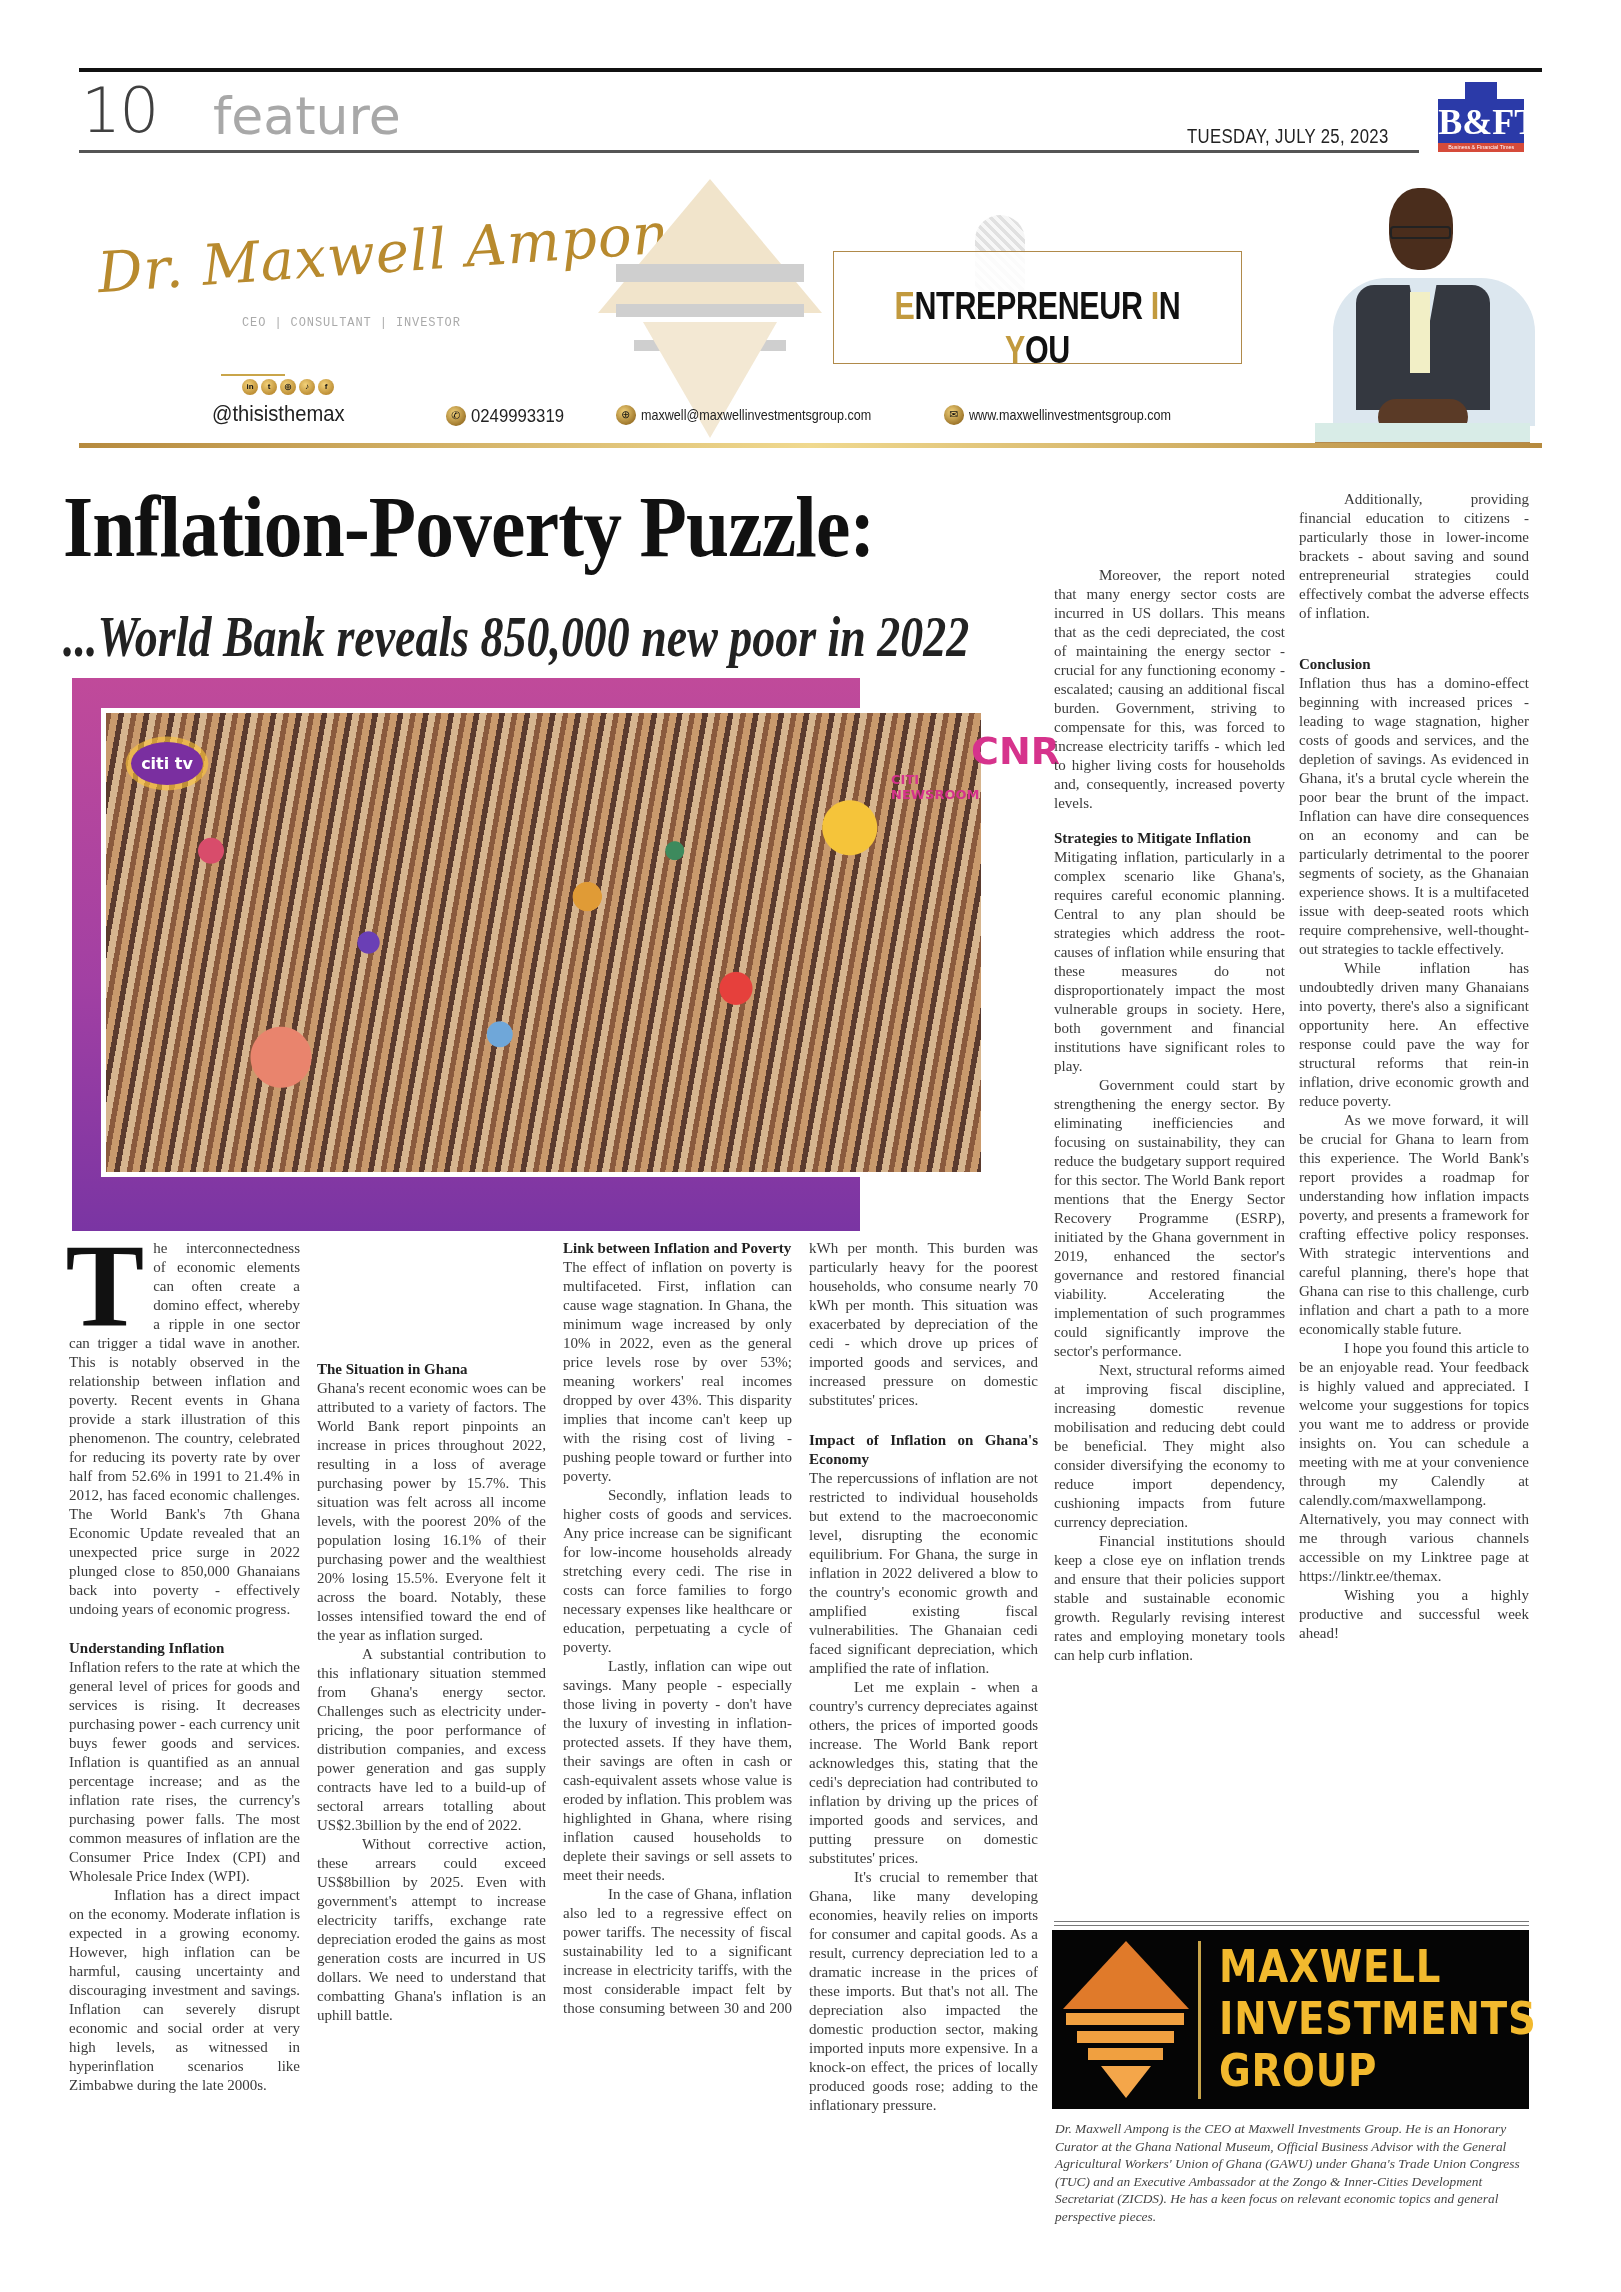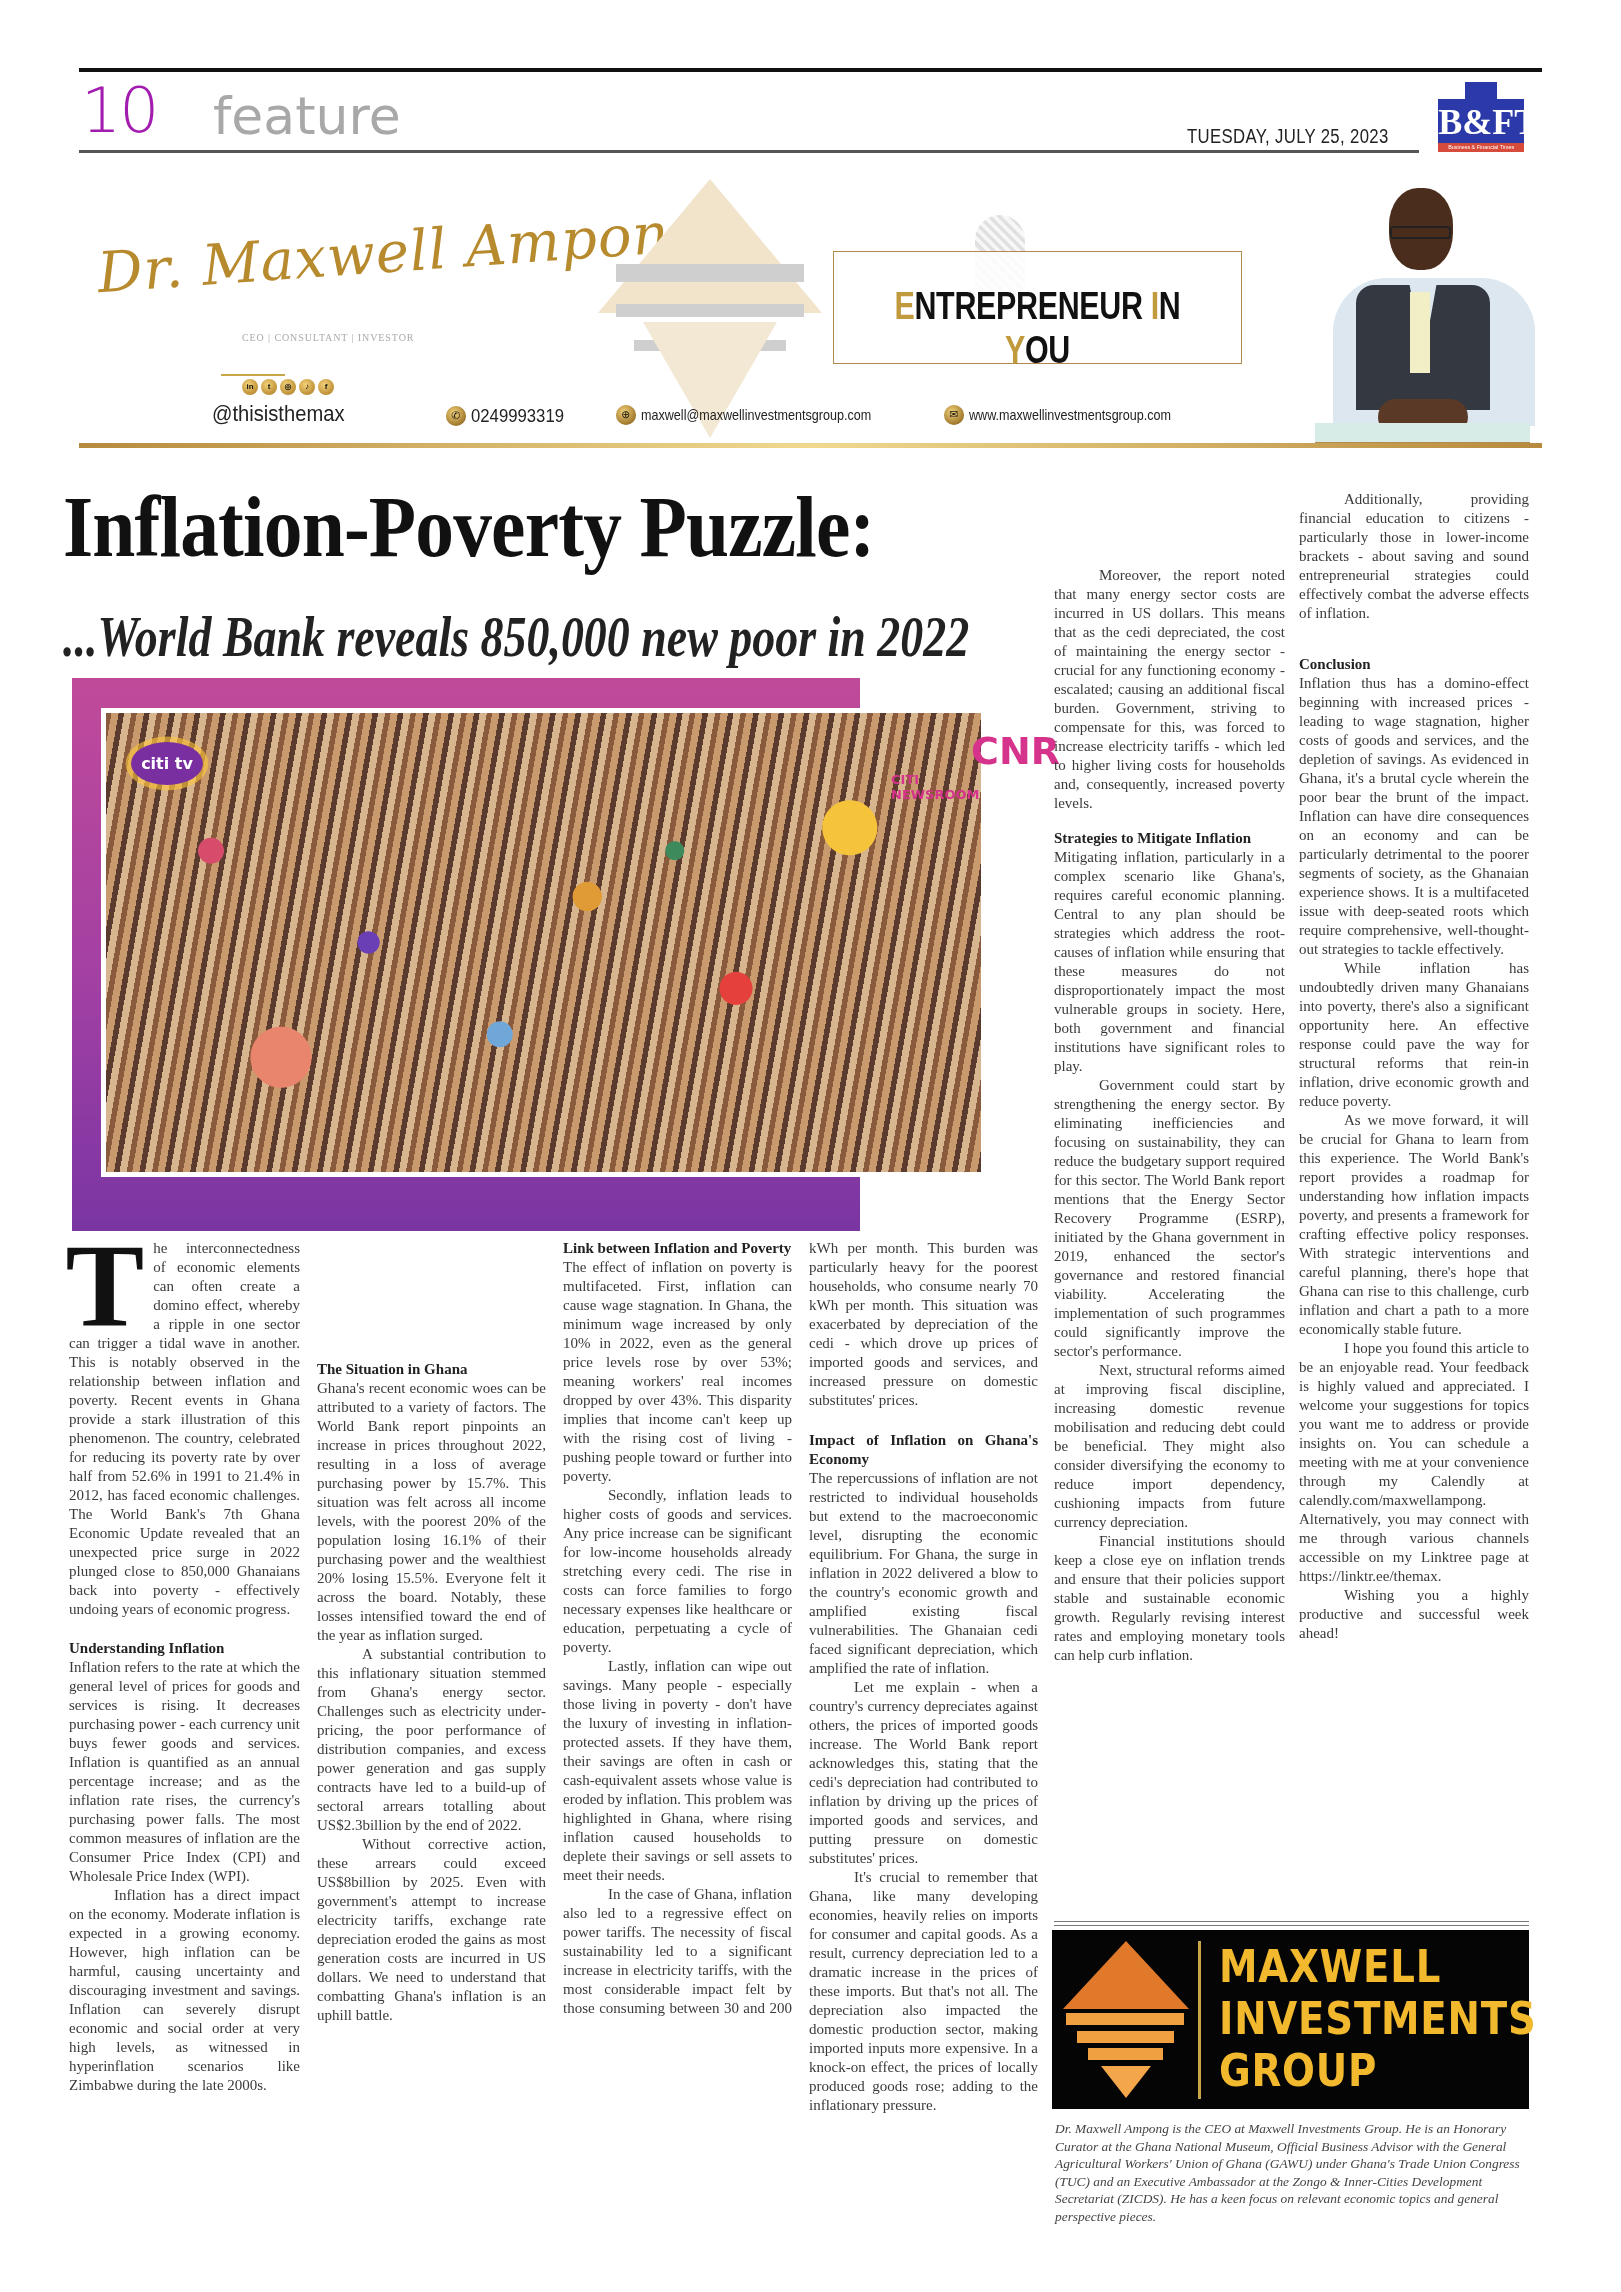--- a/index.html
+++ b/index.html
@@ -1,33 +1,33 @@
 <!DOCTYPE html>
 <html style="font-size:14.3px"><head>
 <meta charset="utf-8">
 <style>
   * { box-sizing: border-box; margin: 0; padding: 0; }
   html, body { width: 1621px; height: 2293px; background: #fff; overflow: hidden; }
   body { position: relative; font-family: "Liberation Serif", "DejaVu Serif", serif; color: #333; }
 
   
   .top-rule { position: absolute; left: 79px; top: 68px; width: 1463px; height: 3.6px; background: #111; }
-  .page-num { position: absolute; left: 81px; top: 79px; font-family: "DejaVu Sans", sans-serif; font-weight: 300; font-size: 63px; color: #a21caf; letter-spacing: -1.8px; line-height: 1; }
+  .page-num { position: absolute; left: 81px; top: 79px; font-family: "DejaVu Sans", sans-serif; font-weight: 300; font-size: 63px; color: #404040; letter-spacing: -1.8px; line-height: 1; }
   .section { position: absolute; left: 213px; top: 90px; font-family: "DejaVu Sans", sans-serif; font-size: 52px; color: #a8a8a8; line-height: 1; }
   .date { position: absolute; left: 1187px; top: 125px; font-family: "Liberation Sans", sans-serif; font-size: 19.7px; color: #222; transform: scaleX(0.85); transform-origin: left; letter-spacing: 0.4px; }
   .head-rule { position: absolute; left: 79px; top: 150px; width: 1340px; height: 2.7px; background: #555; }
   .bft-logo { position: absolute; left: 1431px; top: 77px; width: 100px; height: 79px; }
   .bft-logo .box { position: absolute; left: 7.2px; top: 21.5px; width: 86px; height: 47px; background: #2b3aa8; color: #fff; font-family: "Liberation Serif", serif; font-weight: bold; font-size: 36px; text-align: center; line-height: 47px; }
   .bft-logo .tower { position: absolute; left: 34px; top: 5.4px; width: 32px; height: 18px; background: #2b3aa8; }
   .bft-logo .strip { position: absolute; left: 7.2px; top: 66px; width: 86px; height: 9px; background: #d64b3a; color: #fff; font-size: 5.4px; text-align: center; line-height: 9px; font-family: "Liberation Sans", sans-serif; }
 
   
   .banner { position: absolute; left: 79px; top: 170px; width: 1463px; height: 278px; }
   .signature { position: absolute; left: 18px; top: 49px; font-family: "DejaVu Serif", serif; font-style: italic; font-size: 56px; color: #b88a2e; letter-spacing: 0.9px; transform: rotate(-4deg); }
-  .tagline { position: absolute; left: 163px; top: 162px; font-family: Liberation Serif, serif; font-size: 10px; letter-spacing: 0.9px; color: #aaa; }
+  .tagline { position: absolute; left: 163px; top: 146px; font-family: Liberation Mono, monospace; font-size: 12px; letter-spacing: 0.9px; color: #aaa; }
   .gold-line { position: absolute; left: 142px; top: 204px; width: 64px; height: 1.8px; background: #c9a54a; }
   .socials { position: absolute; left: 163px; top: 209px; display: flex; gap: 3px; }
   .socials span { width: 16px; height: 16px; border-radius: 50%; background: radial-gradient(circle at 40% 35%, #f3d27a, #a8741a); color: #111; font-size: 8px; text-align: center; line-height: 16px; font-family: "Liberation Sans", sans-serif; font-weight: bold; }
   .handle { position: absolute; left: 133px; top: 231px; font-family: "Liberation Sans", sans-serif; font-size: 22.4px; color: #222; transform: scaleX(0.9); transform-origin: left; }
   .diamond { position: absolute; left: 519px; top: 9px; width: 224px; height: 260px; }
   .diamond .top { position: absolute; left: 0; top: 0; width: 0; height: 0; border-left: 112px solid transparent; border-right: 112px solid transparent; border-bottom: 134px solid #f1e4cb; }
   .diamond .layer { position: absolute; left: 18px; height: 18px; background: #cfcfcf; }
   .diamond .bottom { position: absolute; left: 45px; top: 143px; width: 0; height: 0; border-left: 67px solid transparent; border-right: 67px solid transparent; border-top: 116px solid #f3e8d3; }
   .eiy-box { position: absolute; left: 754px; top: 81px; width: 409px; height: 113px; border: 1.8px solid #b08a4a; background: rgba(255,255,255,0.85); }
   .eiy-text { position: absolute; left: 0; top: 32px; width: 100%; text-align: center; font-family: "Liberation Sans", sans-serif; font-weight: bold; font-size: 39px; color: #111; transform: scaleX(0.78); letter-spacing: -0.4px; }

